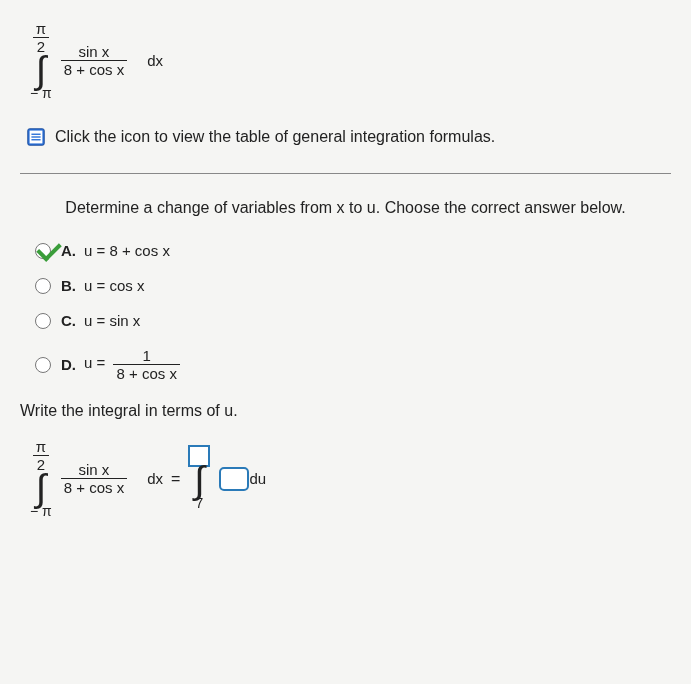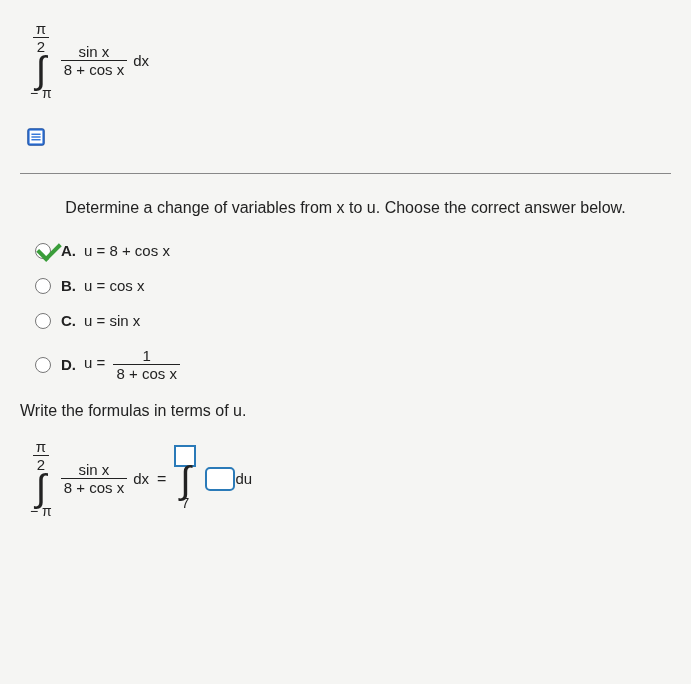--- a/index.html
+++ b/index.html
@@ -29,21 +29,21 @@
     .int-sign { font-size: 38px; line-height: 1; }
     .fraction {
       display: inline-flex;
       flex-direction: column;
       align-items: center;
       vertical-align: middle;
       margin: 0 4px;
     }
     .frac-num, .frac-den { padding: 0 3px; font-size: 15px; }
     .frac-line { border-top: 1.5px solid #222; width: 100%; }
-    .dx { font-size: 15px; margin-left: 2px; }
+    .dx { font-size: 15px; margin-left: 16px; }
     .pi-over-2 {
       display: inline-flex;
       flex-direction: column;
       align-items: center;
       font-size: 13px;
     }
     .pi-over-2 .frac-line { border-top: 1.2px solid #222; }
     .link-row {
       display: flex;
       align-items: center;
@@ -131,20 +131,21 @@
 </div>
 
 <div class="link-row">
   <svg class="book-icon" viewBox="0 0 24 24">
     <rect x="3" y="3" width="18" height="18" rx="2" fill="#2a6fd6" stroke="#1a4a99" stroke-width="1"></rect>
     <rect x="5" y="5" width="14" height="14" fill="#fff"></rect>
     <line x1="7" y1="9" x2="17" y2="9" stroke="#2a6fd6" stroke-width="1.5"></line>
     <line x1="7" y1="12" x2="17" y2="12" stroke="#2a6fd6" stroke-width="1.5"></line>
     <line x1="7" y1="15" x2="17" y2="15" stroke="#2a6fd6" stroke-width="1.5"></line>
   </svg>
+  <span class="link-text">Click the icon to view the table of general integration formulas.</span>
 </div>
 
 <hr class="divider">
 
 <p class="question-text">Determine a change of variables from x to u. Choose the correct answer below.</p>
 
 <div class="choices">
   <div class="choice-row">
     <span class="radio selected"></span>
     <span class="choice-letter">A.</span>
@@ -167,21 +168,21 @@
       <span>u =</span>
       <span class="fraction">
         <span class="frac-num">1</span>
         <span class="frac-line"></span>
         <span class="frac-den">8 + cos x</span>
       </span>
     </span>
   </div>
 </div>
 
-<p class="subprompt">Write the formulas in terms of u.</p>
+<p class="subprompt">Write the integral in terms of u.</p>
 
 <div class="answer-row">
 
   <div class="integral-symbol">
     <span class="int-upper">
       <span class="pi-over-2">
         <span class="frac-num">π</span>
         <span class="frac-line"></span>
         <span class="frac-den">2</span>
       </span>

